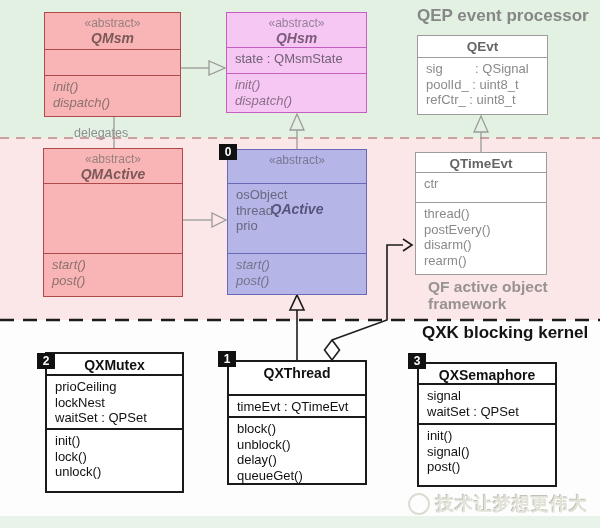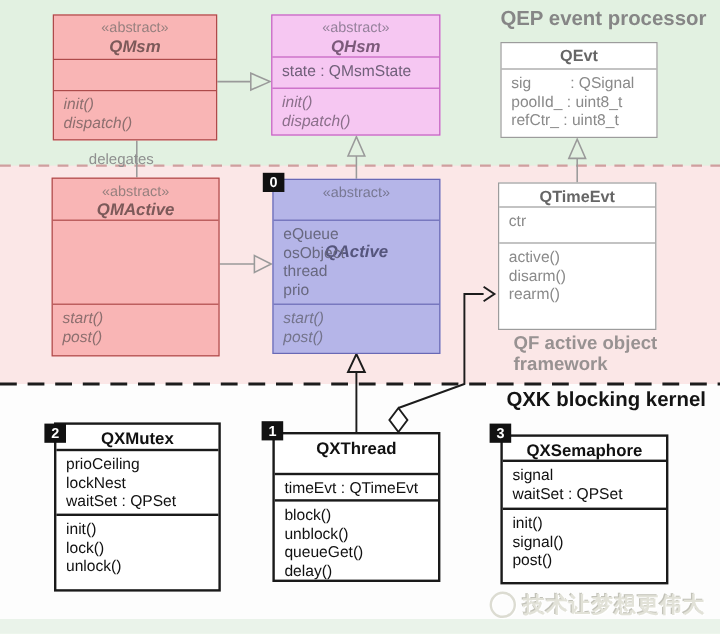--- a/index.html
+++ b/index.html
@@ -172,41 +172,41 @@
       <div class="line op">post()</div>
     </div>
   </div>
 
   <div class="uml theme-blue abs" style="left:227px;top:149px;width:140px;height:146px">
     <div class="hdr" style="height:33px">
       <div class="stereo">«abstract»</div>
       <div class="cname">QActive</div>
     </div>
     <div class="sec" style="height:70px">
-      <div class="line">eQueue</div>
       <div class="line">osObject</div>
       <div class="line">thread</div>
       <div class="line">prio</div>
     </div>
     <div class="sec" style="flex:1">
       <div class="line op">start()</div>
       <div class="line op">post()</div>
     </div>
   </div>
   <div class="badge" style="left:219px;top:144px">0</div>
 
   <div class="uml theme-gray" style="left:415px;top:152px;width:132px;height:123px">
     <div class="hdr" style="height:19px">
       <div class="cname">QTimeEvt</div>
     </div>
     <div class="sec" style="height:30px">
       <div class="line">ctr</div>
     </div>
     <div class="sec" style="flex:1">
-      <div class="line">active()</div>
+      <div class="line">thread()</div>
+      <div class="line">postEvery()</div>
       <div class="line">disarm()</div>
       <div class="line">rearm()</div>
     </div>
   </div>
 
   <div class="uml theme-black" style="left:45px;top:352px;width:139px;height:141px">
     <div class="hdr" style="height:20px">
       <div class="cname">QXMutex</div>
     </div>
     <div class="sec" style="height:54px">
@@ -225,22 +225,22 @@
   <div class="uml theme-black" style="left:227px;top:360px;width:140px;height:125px">
     <div class="hdr" style="height:38px">
       <div class="cname">QXThread</div>
     </div>
     <div class="sec" style="height:25px">
       <div class="line">timeEvt : QTimeEvt</div>
     </div>
     <div class="sec" style="flex:1">
       <div class="line">block()</div>
       <div class="line">unblock()</div>
+      <div class="line">delay()</div>
       <div class="line">queueGet()</div>
-      <div class="line">delay()</div>
     </div>
   </div>
   <div class="badge" style="left:218px;top:351px">1</div>
 
   <div class="uml theme-black" style="left:417px;top:362px;width:140px;height:125px">
     <div class="hdr" style="height:19px">
       <div class="cname">QXSemaphore</div>
     </div>
     <div class="sec" style="height:40px">
       <div class="line">signal</div>

